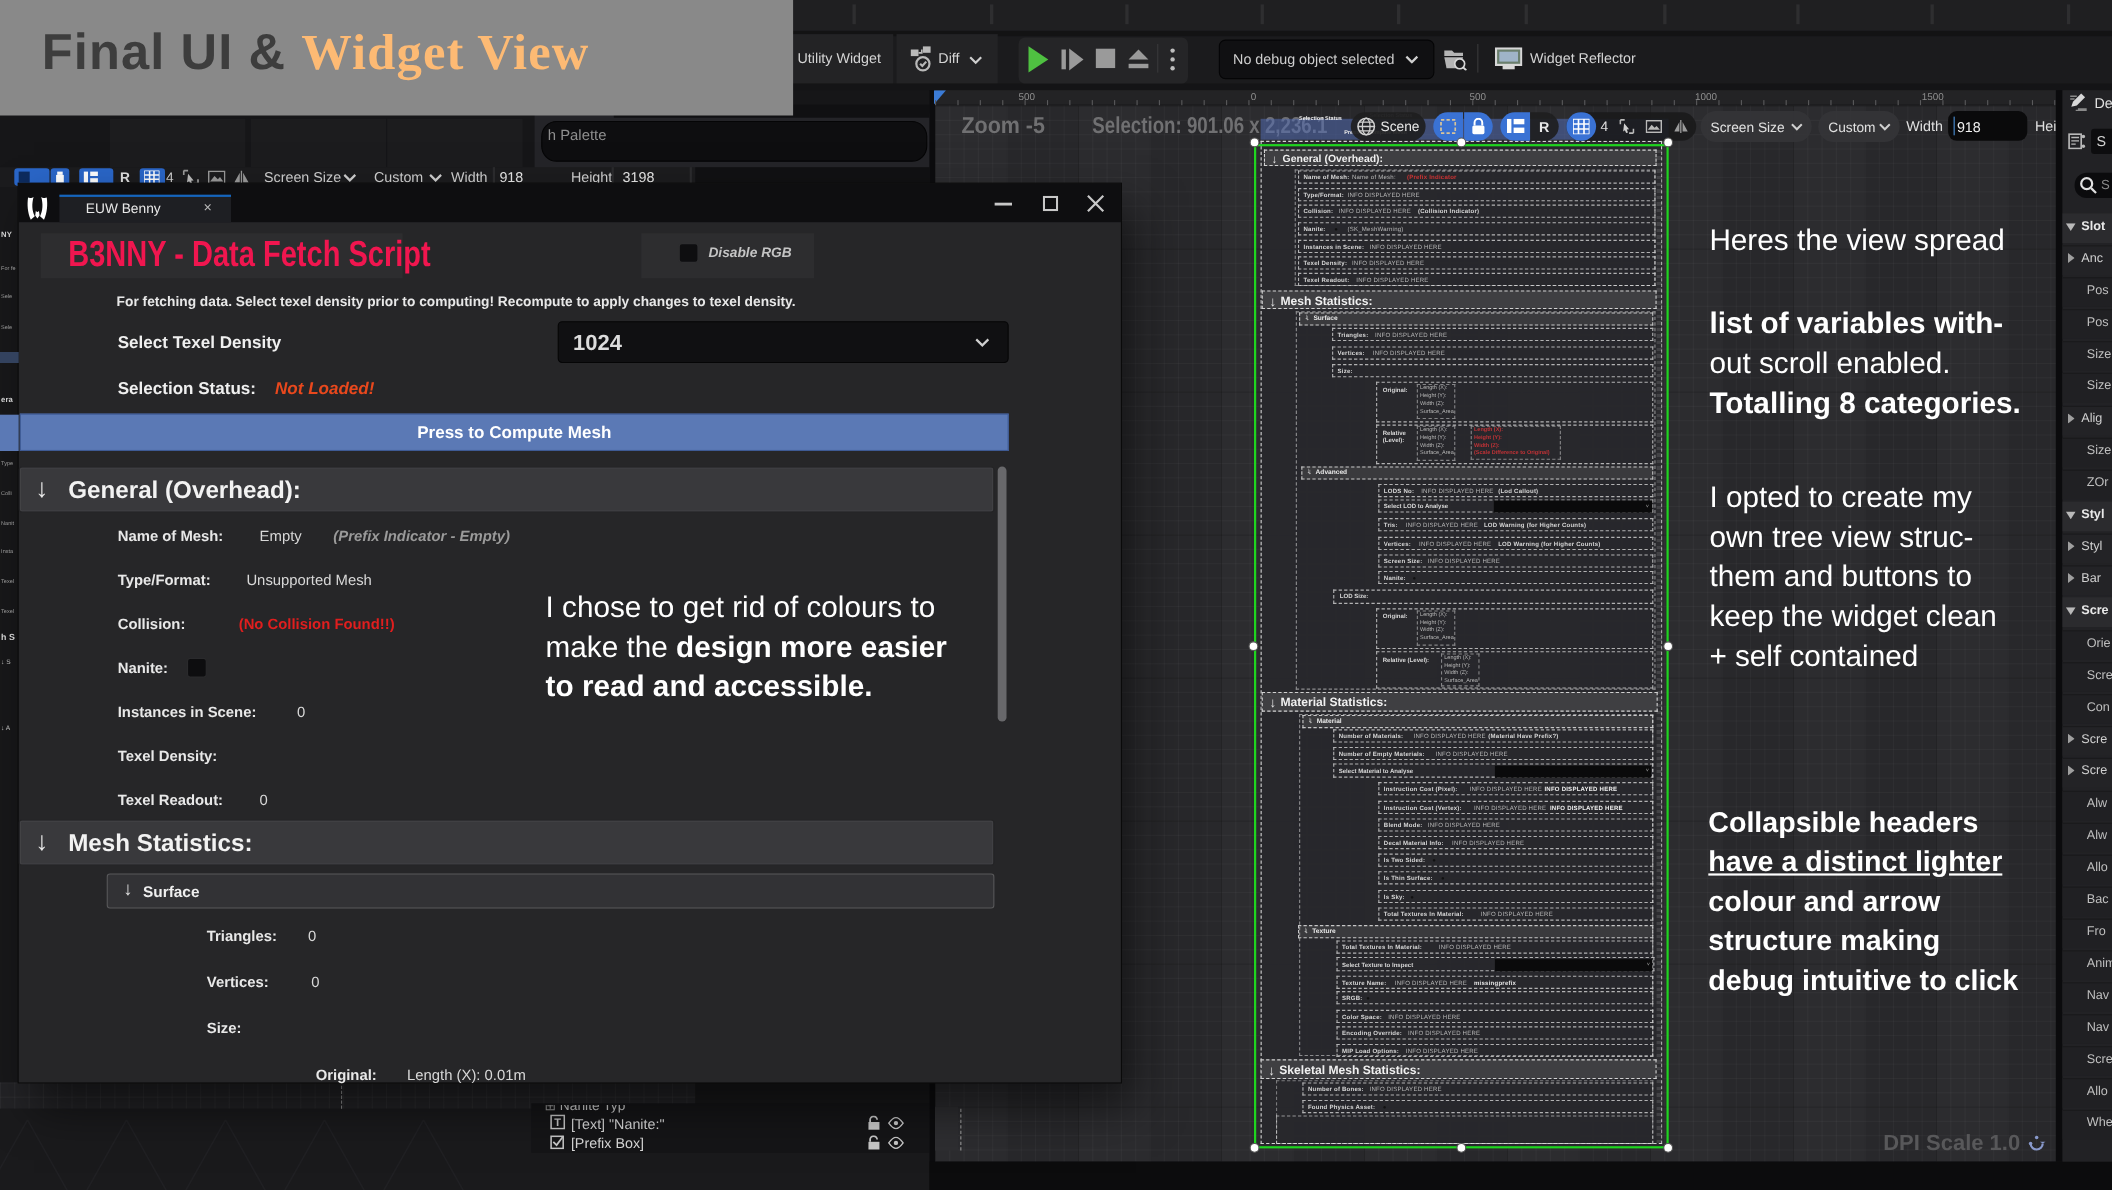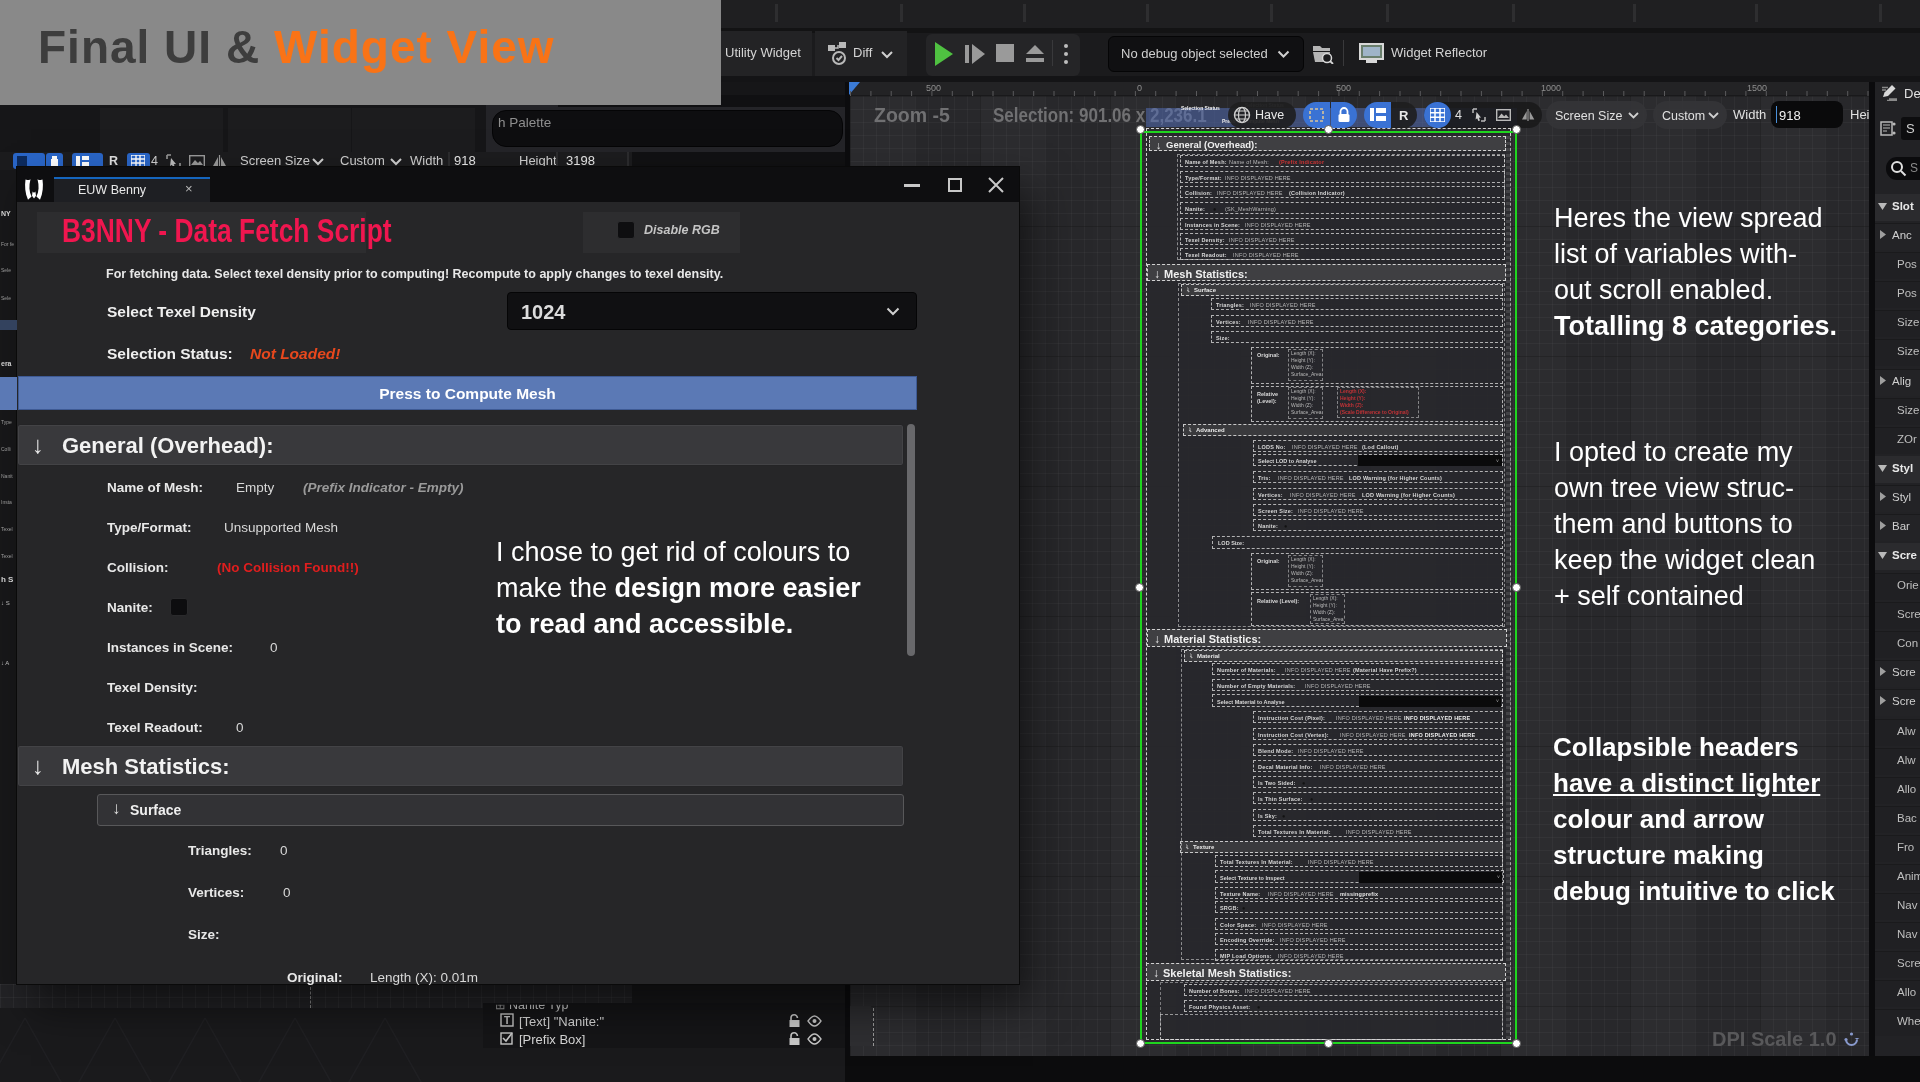--- a/index.html
+++ b/index.html
@@ -496,21 +496,21 @@
 <div style="position:absolute;left:1512px;top:583px;width:9px;height:9px;background:#fff;border:1px solid #555;border-radius:50%;z-index:30;"></div>
 <div style="position:absolute;left:1136px;top:1039px;width:9px;height:9px;background:#fff;border:1px solid #555;border-radius:50%;z-index:30;"></div>
 <div style="position:absolute;left:1324px;top:1039px;width:9px;height:9px;background:#fff;border:1px solid #555;border-radius:50%;z-index:30;"></div>
 <div style="position:absolute;left:1512px;top:1039px;width:9px;height:9px;background:#fff;border:1px solid #555;border-radius:50%;z-index:30;"></div>
 <div style="position:absolute;left:1228px;top:102px;width:68px;height:26px;background:rgba(30,30,32,0.92);border-radius:999px;">
       <svg style="position:absolute;left:5px;top:4px" width="18" height="18" viewBox="0 0 18 18">
         <circle cx="9" cy="9" r="7.5" fill="none" stroke="#cfcfcf" stroke-width="1.4"></circle>
         <ellipse cx="9" cy="9" rx="3.5" ry="7.5" fill="none" stroke="#cfcfcf" stroke-width="1.2"></ellipse>
         <path d="M1.5 9h15M3 5h12M3 13h12" stroke="#cfcfcf" stroke-width="1.2"></path>
       </svg>
-      <span style="position:absolute;left:27px;top:6px;font-size:12.5px;color:#e8e8e8;">Have</span>
+      <span style="position:absolute;left:27px;top:6px;font-size:12.5px;color:#e8e8e8;">Scene</span>
     </div>
 <div style="position:absolute;left:1303px;top:102px;width:27px;height:26px;background:#3a72d4;border-radius:999px 0 0 999px;">
       <svg style="position:absolute;left:6px;top:6px" width="15" height="14" viewBox="0 0 15 14">
         <rect x="1" y="1" width="13" height="12" fill="none" stroke="#d8c49a" stroke-width="1.6" stroke-dasharray="3 2"></rect>
       </svg>
     </div>
 <div style="position:absolute;left:1331px;top:102px;width:26px;height:26px;background:#3a72d4;border-radius:0 999px 999px 0;">
       <svg style="position:absolute;left:6px;top:5px" width="14" height="16" viewBox="0 0 14 16">
         <path d="M3.5 7V4.5a3.5 3.5 0 017 0V7" stroke="#fff" stroke-width="1.8" fill="none"></path>
         <rect x="1.5" y="7" width="11" height="8" rx="1.5" fill="#fff"></rect>
@@ -558,21 +558,21 @@
       </svg>
     </div>
 <div style="position:absolute;left:1733px;top:108px;font-size:13px;color:#e0e0e0;font-weight:400;white-space:nowrap;line-height:1;">Width</div>
 <div style="position:absolute;left:1771px;top:101px;width:72px;height:27px;background:#0a0a0b;border-radius:8px;">
       <span style="position:absolute;left:8px;top:7px;font-size:13px;color:#f0f0f0;">918</span>
       <span style="position:absolute;left:5px;top:5px;width:1px;height:17px;background:#4a90d9;"></span>
     </div>
 <div style="position:absolute;left:1850px;top:108px;font-size:13px;color:#e0e0e0;font-weight:400;white-space:nowrap;line-height:1;">Hei</div>
 <div style="position:absolute;left:1554px;top:200px;font-size:27px;color:#fff;line-height:36px;white-space:nowrap;">
       <div style="font-weight:400;height:36px;">Heres the view spread</div>
-      <div style="font-weight:400;height:36px;">list of variables with-</div>
+      <div style="font-weight:700;height:36px;margin-top:40px;">list of variables with-</div>
       <div style="font-weight:400;height:36px;">out scroll enabled.</div>
       <div style="font-weight:700;height:36px;">Totalling 8 categories.</div>
     </div>
 <div style="position:absolute;left:1554px;top:434px;font-size:27px;color:#fff;line-height:36px;white-space:nowrap;">
       <div style="font-weight:400;height:36px;">I opted to create my</div>
       <div style="font-weight:400;height:36px;">own tree view struc-</div>
       <div style="font-weight:400;height:36px;">them and buttons to</div>
       <div style="font-weight:400;height:36px;">keep the widget clean</div>
       <div style="font-weight:400;height:36px;">+ self contained</div>
     </div>
@@ -777,13 +777,13 @@
 <div style="position:absolute;left:1px;top:474px;font-size:5px;color:#9a9a9a;font-weight:400;white-space:nowrap;line-height:1;">Nanit</div>
 <div style="position:absolute;left:1px;top:500px;font-size:5px;color:#9a9a9a;font-weight:400;white-space:nowrap;line-height:1;">Insta</div>
 <div style="position:absolute;left:1px;top:527px;font-size:5px;color:#9a9a9a;font-weight:400;white-space:nowrap;line-height:1;">Texel</div>
 <div style="position:absolute;left:1px;top:554px;font-size:5px;color:#9a9a9a;font-weight:400;white-space:nowrap;line-height:1;">Texel</div>
 <div style="position:absolute;left:1px;top:576px;font-size:8px;color:#d0d0d0;font-weight:700;white-space:nowrap;line-height:1;">h S</div>
 <div style="position:absolute;left:1px;top:600px;font-size:6px;color:#bbb;font-weight:400;white-space:nowrap;line-height:1;">↓ S</div>
 <div style="position:absolute;left:1px;top:660px;font-size:6px;color:#bbb;font-weight:400;white-space:nowrap;line-height:1;">↓ A</div>
 <div style="position:absolute;left:0px;top:320px;width:17px;height:10px;background:#33425e;"></div>
 <div style="position:absolute;left:0px;top:377px;width:17px;height:33px;background:#5b79b5;"></div>
 <div style="position:absolute;left:0px;top:0px;width:721px;height:105px;background:#898989;"></div>
-<div style="position:absolute;left:38px;top:20px;font-size:46px;font-weight:700;color:#3d3d3d;white-space:nowrap;letter-spacing:1px;">Final UI &amp; <span style="color:#f97316;">Widget View</span></div>
+<div style="position:absolute;left:38px;top:20px;font-size:46px;font-weight:700;color:#3d3d3d;white-space:nowrap;letter-spacing:1px;">Final UI &amp; <span style="color:#fdba74;font-family:Liberation Serif, serif;">Widget View</span></div>
 </div>
 </body></html>

